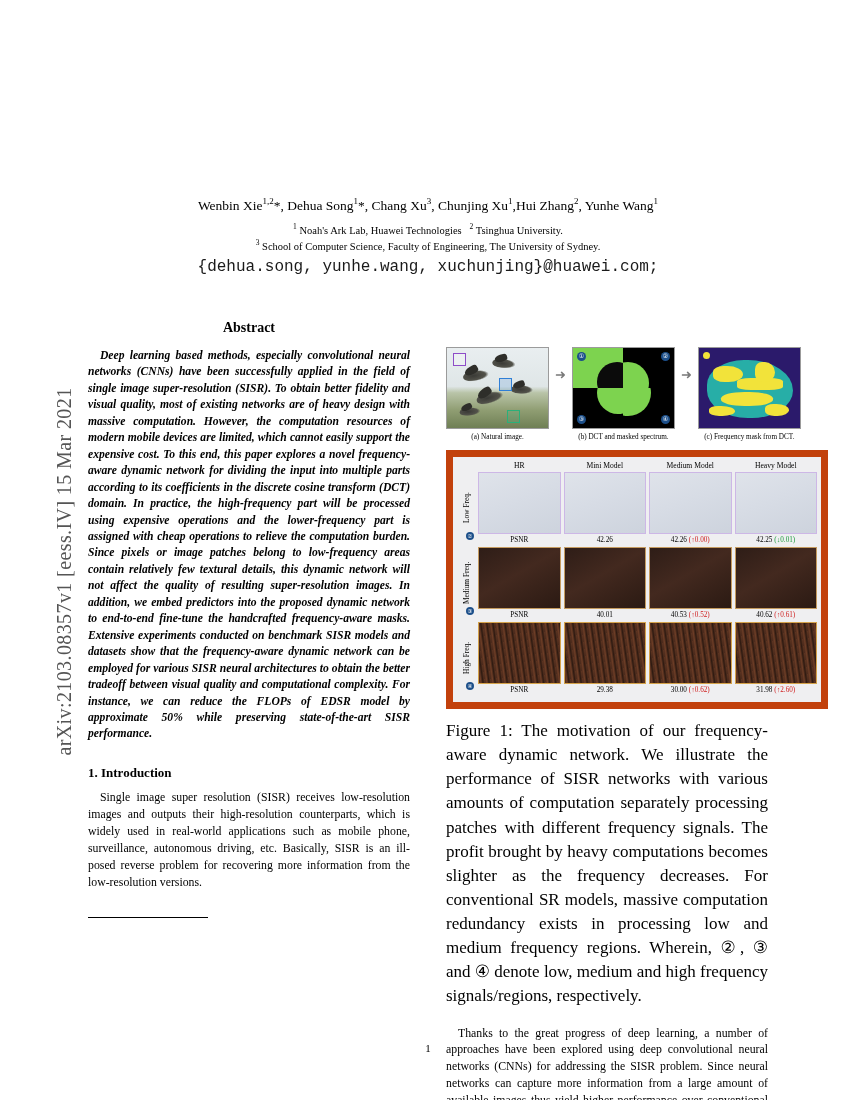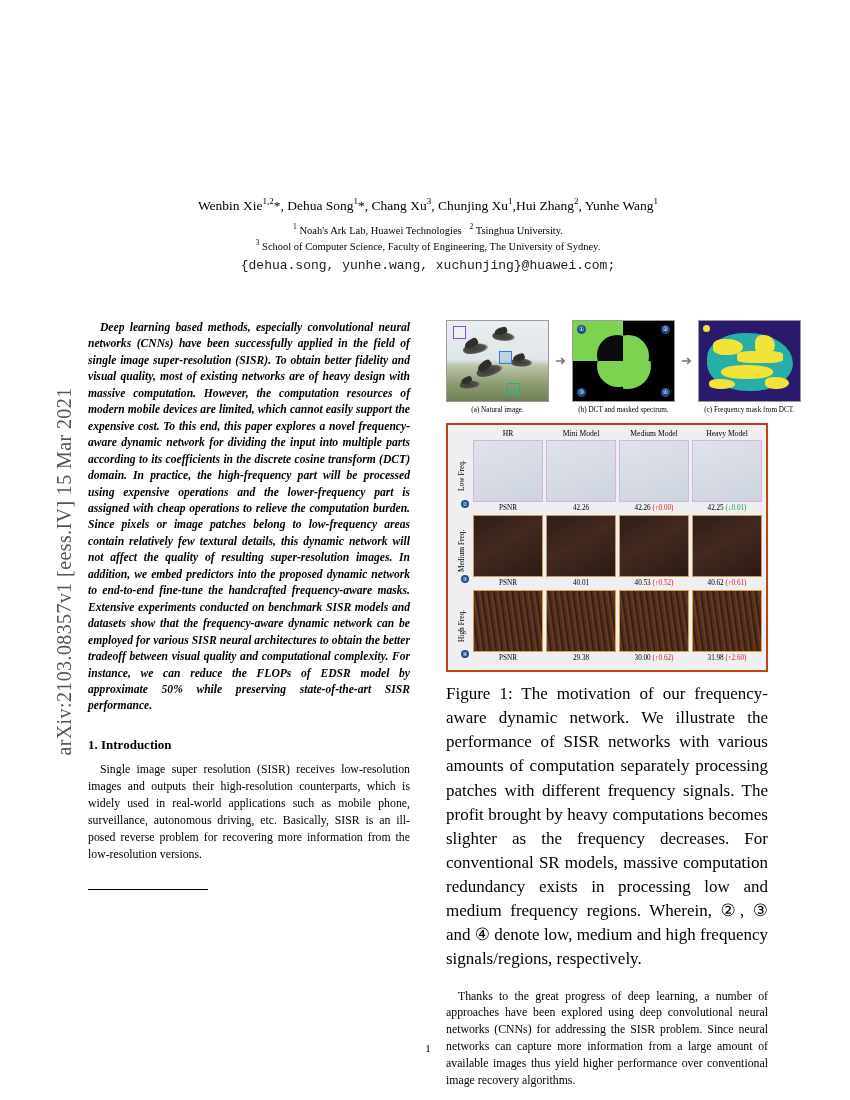--- a/index.html
+++ b/index.html
@@ -72,21 +72,21 @@
   .affil sup { font-size: 7.5px; }
   .affil1 { top: 222px; }
   .affil2 { top: 238px; }
 
   .emails {
     position: absolute;
     left: 0;
     width: 680px;
     text-align: center;
     font-family: "Liberation Mono", monospace;
-    font-size: 13px;
+    font-size: 16px;
     color: #1a1a1a;
   }
   .email1 { top: 258px; }
   .email2 { top: 278px; font-size: 10px; }
 
   
   .col-left {
     position: absolute;
     left: 0;
     top: 320px;
@@ -159,21 +159,21 @@
     position: relative;
     width: 322px;
   }
 
   
   .fig-top {
     display: flex;
     gap: 6px;
     align-items: flex-start;
   }
-  .fig-top .cell { width: 103px; }
+  .fig-top .cell { width: 103px; margin-top: 27px; }
   .fig-img {
     width: 103px;
     height: 82px;
     border: 1px solid #9b9b9b;
     position: relative;
     overflow: hidden;
     box-sizing: border-box;
   }
   .fig-cap-sub {
     font-size: 7.2px;
@@ -282,24 +282,24 @@
     position: absolute;
     width: 7px; height: 7px;
     border-radius: 50%;
     background: #f2e33a;
   }
 
   
   .fig-grid {
     margin-top: 9px;
     background: #efeff1;
-    border: 2px solid #c2410c;
+    border: 7px solid #c2410c;
     padding: 4px 4px 5px 4px;
     box-sizing: border-box;
-    width: 322px;
+    width: 382px;
   }
   .grid-head {
     display: grid;
     grid-template-columns: 18px 1fr 1fr 1fr 1fr;
     gap: 3px;
     font-size: 7.6px;
     text-align: center;
     margin-bottom: 2px;
   }
   .grid-row {
@@ -379,20 +379,21 @@
   <div class="affil affil1">
     <sup>1</sup> Noah's Ark Lab, Huawei Technologies&nbsp;&nbsp; <sup>2</sup> Tsinghua University.
   </div>
   <div class="affil affil2">
     <sup>3</sup> School of Computer Science, Faculty of Engineering, The University of Sydney.
   </div>
 
   <div class="emails email1">{dehua.song, yunhe.wang, xuchunjing}@huawei.com;</div>
 
   <div class="col-left">
+    <div class="abstract-head">Abstract</div>
     <div class="abstract-body">
       <span class="indent">Deep learning based methods, especially convolutional neural networks (CNNs) have been successfully applied in the field of single image super-resolution (SISR). To obtain better fidelity and visual quality, most of existing networks are of heavy design with massive computation. However, the computation resources of modern mobile devices are limited, which cannot easily support the expensive cost. To this end, this paper explores a novel frequency-aware dynamic network for dividing the input into multiple parts according to its coefficients in the discrete cosine transform (DCT) domain. In practice, the high-frequency part will be processed using expensive operations and the lower-frequency part is assigned with cheap operations to relieve the computation burden. Since pixels or image patches belong to low-frequency areas contain relatively few textural details, this dynamic network will not affect the quality of resulting super-resolution images. In addition, we embed predictors into the proposed dynamic network to end-to-end fine-tune the handcrafted frequency-aware masks. Extensive experiments conducted on benchmark SISR models and datasets show that the frequency-aware dynamic network can be employed for various SISR neural architectures to obtain the better tradeoff between visual quality and computational complexity. For instance, we can reduce the FLOPs of EDSR model by approximate 50% while preserving state-of-the-art SISR performance.</span>
     </div>
 
     <div class="section-head">1. Introduction</div>
     <div class="body-text">
       <p>Single image super resolution (SISR) receives low-resolution images and outputs their high-resolution counterparts, which is widely used in real-world applications such as mobile phone, surveillance, autonomous driving, etc. Basically, SISR is an ill-posed reverse problem for recovering more information from the low-resolution versions.</p>
     </div>
 
     <div class="footnote-rule" style="position:static;margin-top:26px;"></div>

